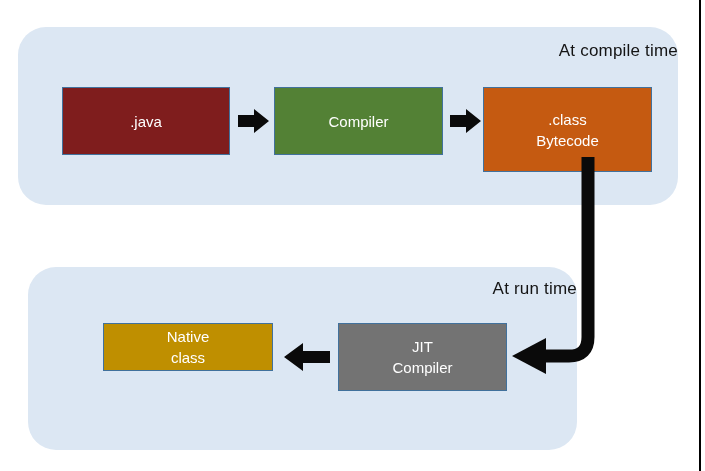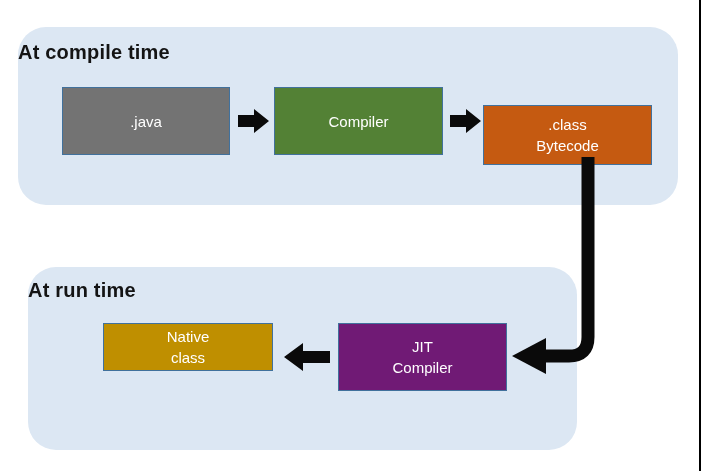--- a/index.html
+++ b/index.html
@@ -17,44 +17,44 @@
   .section {
     position: absolute;
     background: var(--section-background, #dce7f3);
     border-radius: 28px;
   }
   .section-compile { left: 18px; top: 27px; width: 660px; height: 178px; }
   .section-runtime { left: 28px; top: 267px; width: 549px; height: 183px; }
   .section-title {
     position: absolute;
     left: 0; right: 0;
-    text-align: left;
-    font-weight: bold;
-    font-size: 20px;
+    text-align: right;
+    font-weight: normal;
+    font-size: 17px;
     color: var(--title-text, #141414);
     letter-spacing: 0.2px;
   }
   .section-compile .section-title { top: 14px; }
   .section-runtime .section-title { top: 12px; }
   .box {
     position: absolute;
     display: flex;
     flex-direction: column;
     align-items: center;
     justify-content: center;
     color: var(--box-text, #ffffff);
     font-size: 15px;
     line-height: 21px;
     text-align: center;
     border: 1.5px solid var(--box-border, #41719c);
     box-sizing: border-box;
   }
   .box-java      { left: 62px;  top: 87px;  width: 168px; height: 68px; }
   .box-compiler  { left: 274px; top: 87px;  width: 169px; height: 68px; }
-  .box-class     { left: 483px; top: 105px;  width: 169px; height: 60px; }
+  .box-class     { left: 483px; top: 87px;  width: 169px; height: 85px; }
   .box-native    { left: 103px; top: 323px; width: 170px; height: 48px; }
   .box-jit       { left: 338px; top: 323px; width: 169px; height: 68px; }
   .arrows {
     position: absolute;
     left: 0; top: 0;
     pointer-events: none;
   }
   .arrows polygon { fill: var(--arrow, #0a0a0a); }
   .arrows path {
     stroke: var(--arrow, #0a0a0a);
@@ -74,39 +74,39 @@
 <div class="canvas">
 
   <div class="section section-compile">
     <div class="section-title">At compile time</div>
   </div>
 
   <div class="section section-runtime">
     <div class="section-title">At run time</div>
   </div>
 
-  <div class="box box-java" style="background-color: #737373;">
+  <div class="box box-java" style="background-color: #7f1d1d;">
     <span>.java</span>
   </div>
 
   <div class="box box-compiler" style="background-color: rgb(83, 129, 53);">
     <span>Compiler</span>
   </div>
 
   <div class="box box-class" style="background-color: rgb(197, 90, 17);">
     <span>.class</span>
     <span>Bytecode</span>
   </div>
 
   <div class="box box-native" style="background-color: rgb(191, 143, 0);">
     <span>Native</span>
     <span>class</span>
   </div>
 
-  <div class="box box-jit" style="background-color: #701a75;">
+  <div class="box box-jit" style="background-color: #737373;">
     <span>JIT</span>
     <span>Compiler</span>
   </div>
 
   <svg class="arrows" width="705" height="471" viewBox="0 0 705 471">
     <polygon points="238,115 254,115 254,109 269,121 254,133 254,127 238,127"></polygon>
     <polygon points="450,115 466,115 466,109 481,121 466,133 466,127 450,127"></polygon>
     <g>
       <path d="M 588 157 L 588 337 Q 588 356 569 356 L 544 356"></path>
       <polygon points="512,356 546,338 546,374"></polygon>

